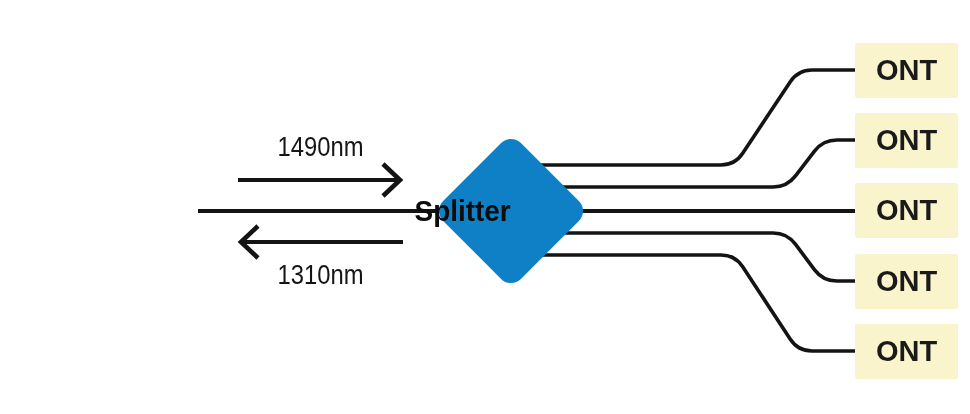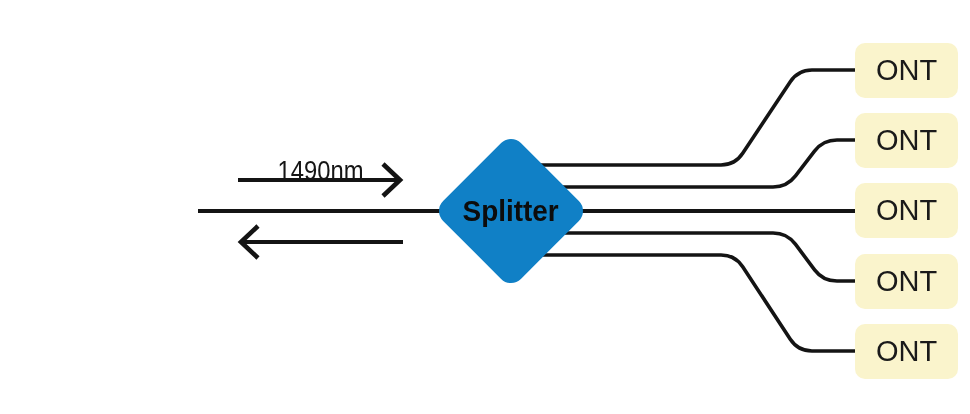--- a/index.html
+++ b/index.html
@@ -41,22 +41,23 @@
     left: 10px; top: 150px;
     width: 188px; height: 117px;
     background: var(--olt-fill, #f8e14b);
     border-radius: 10px;
     font-size: 32px;
   }
   .ont {
     left: 855px;
     width: 103px; height: 55px;
     background: var(--ont-fill, #faf4cc);
-    border-radius: 10px;
+    border-radius: 2px;
     font-size: 29px;
+    font-weight: bold;
   }
   .ont-1 { top: 43px; }
   .ont-2 { top: 113px; }
   .ont-3 { top: 183px; }
   .ont-4 { top: 254px; }
   .ont-5 { top: 324px; }
 
   .splitter-diamond {
     position: absolute;
     left: 456px; top: 156px;
@@ -64,21 +65,20 @@
     background: var(--splitter-fill, #1080c6);
     border-radius: 14px;
     transform: rotate(45deg);
   }
   .splitter-label {
     position: absolute;
     left: 411px; top: 186px;
     width: 200px; height: 50px;
     display: flex;
     align-items: center;
-    justify-content: center;
     font-size: 30px;
     font-weight: bold;
     color: #0c0c0c;
   }
   .splitter-label > span {
     display: inline-block;
     transform: scaleX(0.93);
     white-space: nowrap;
   }
 
@@ -87,21 +87,21 @@
     width: 170px;
     text-align: center;
     font-size: 28px;
     color: #151515;
   }
   .wavelength > span {
     display: inline-block;
     transform: scaleX(0.85);
     white-space: nowrap;
   }
-  .wl-down { left: 236px; top: 131px; margin-top: 24px; }
+  .wl-down { left: 236px; top: 131px; }
   .wl-up   { left: 236px; top: 259px; }
 </style>
 </head>
 <body>
 
 <div class="stage">
 
   <svg class="wires" viewBox="0 0 970 414" xmlns="http://www.w3.org/2000/svg">
 
     <path class="trunk" d="M 198 211 H 856"></path>
@@ -123,20 +123,23 @@
 
 
   <div class="splitter-diamond"></div>
   <div class="splitter-label">
     <span>Splitter</span>
   </div>
 
   <div class="wavelength wl-down">
     <span>1490nm</span>
   </div>
+  <div class="wavelength wl-up">
+    <span>1310nm</span>
+  </div>
 
   <div class="node ont ont-1">
     <span>ONT</span>
   </div>
   <div class="node ont ont-2">
     <span>ONT</span>
   </div>
   <div class="node ont ont-3">
     <span>ONT</span>
   </div>

